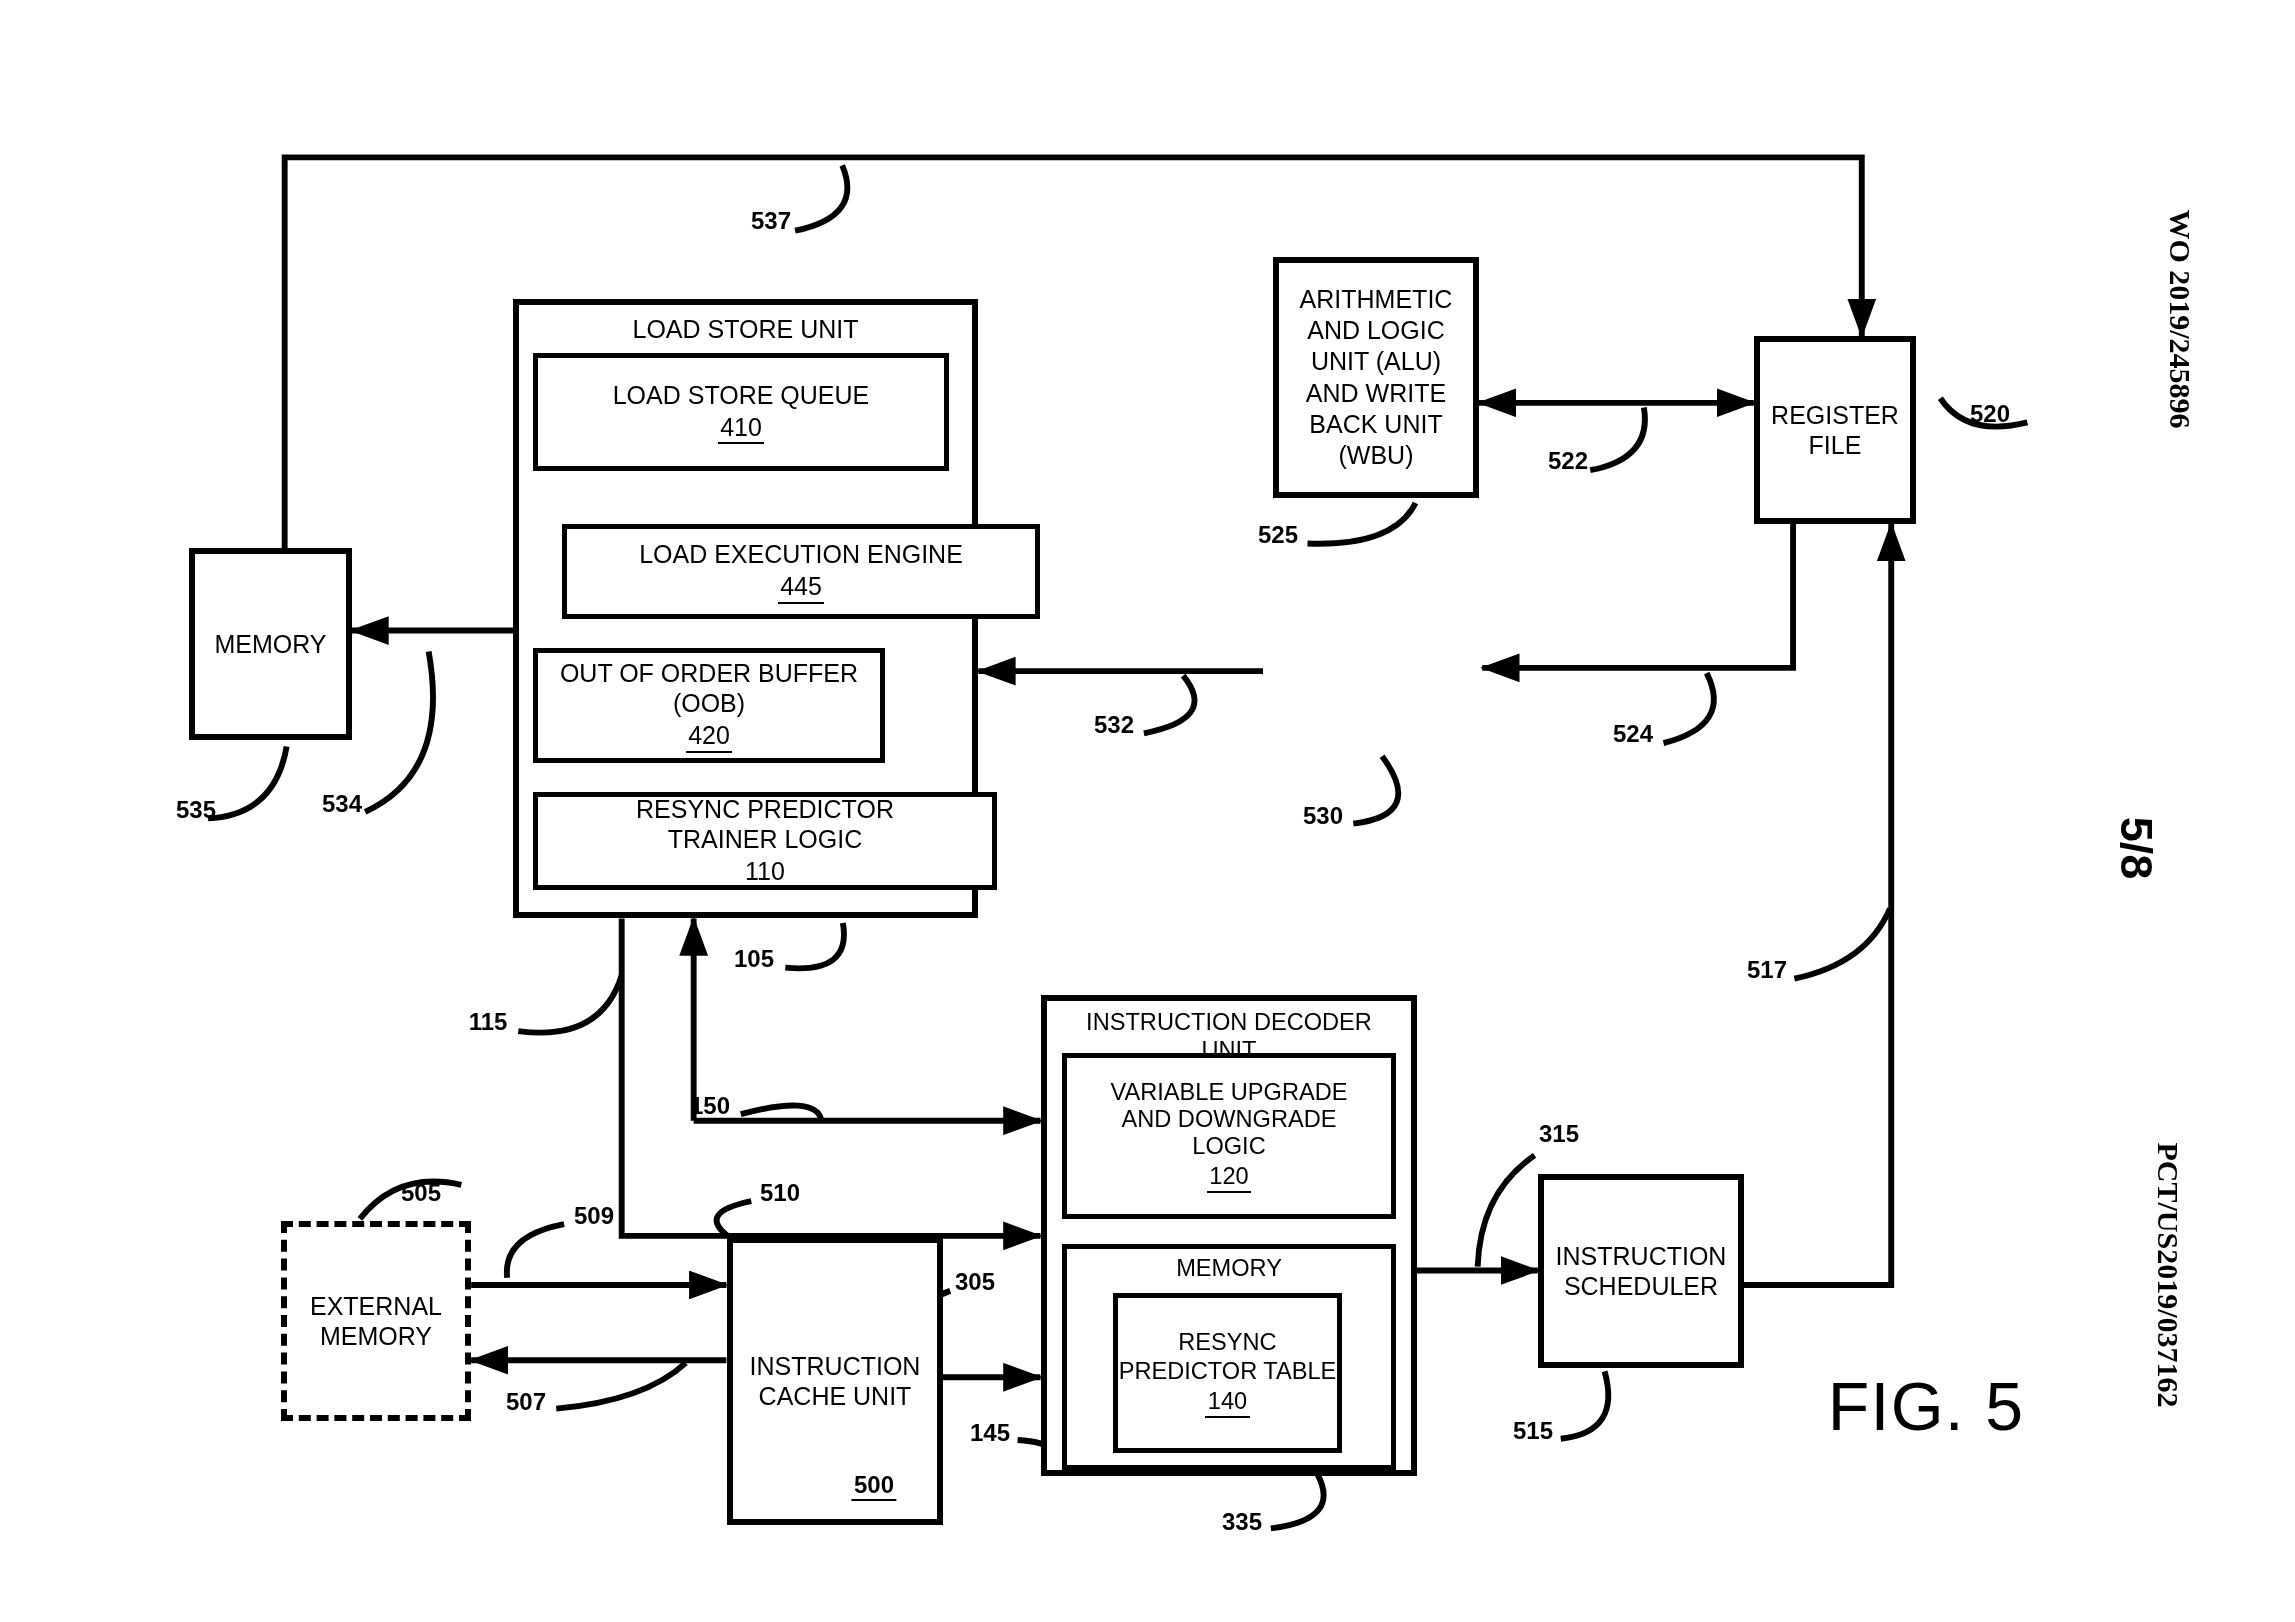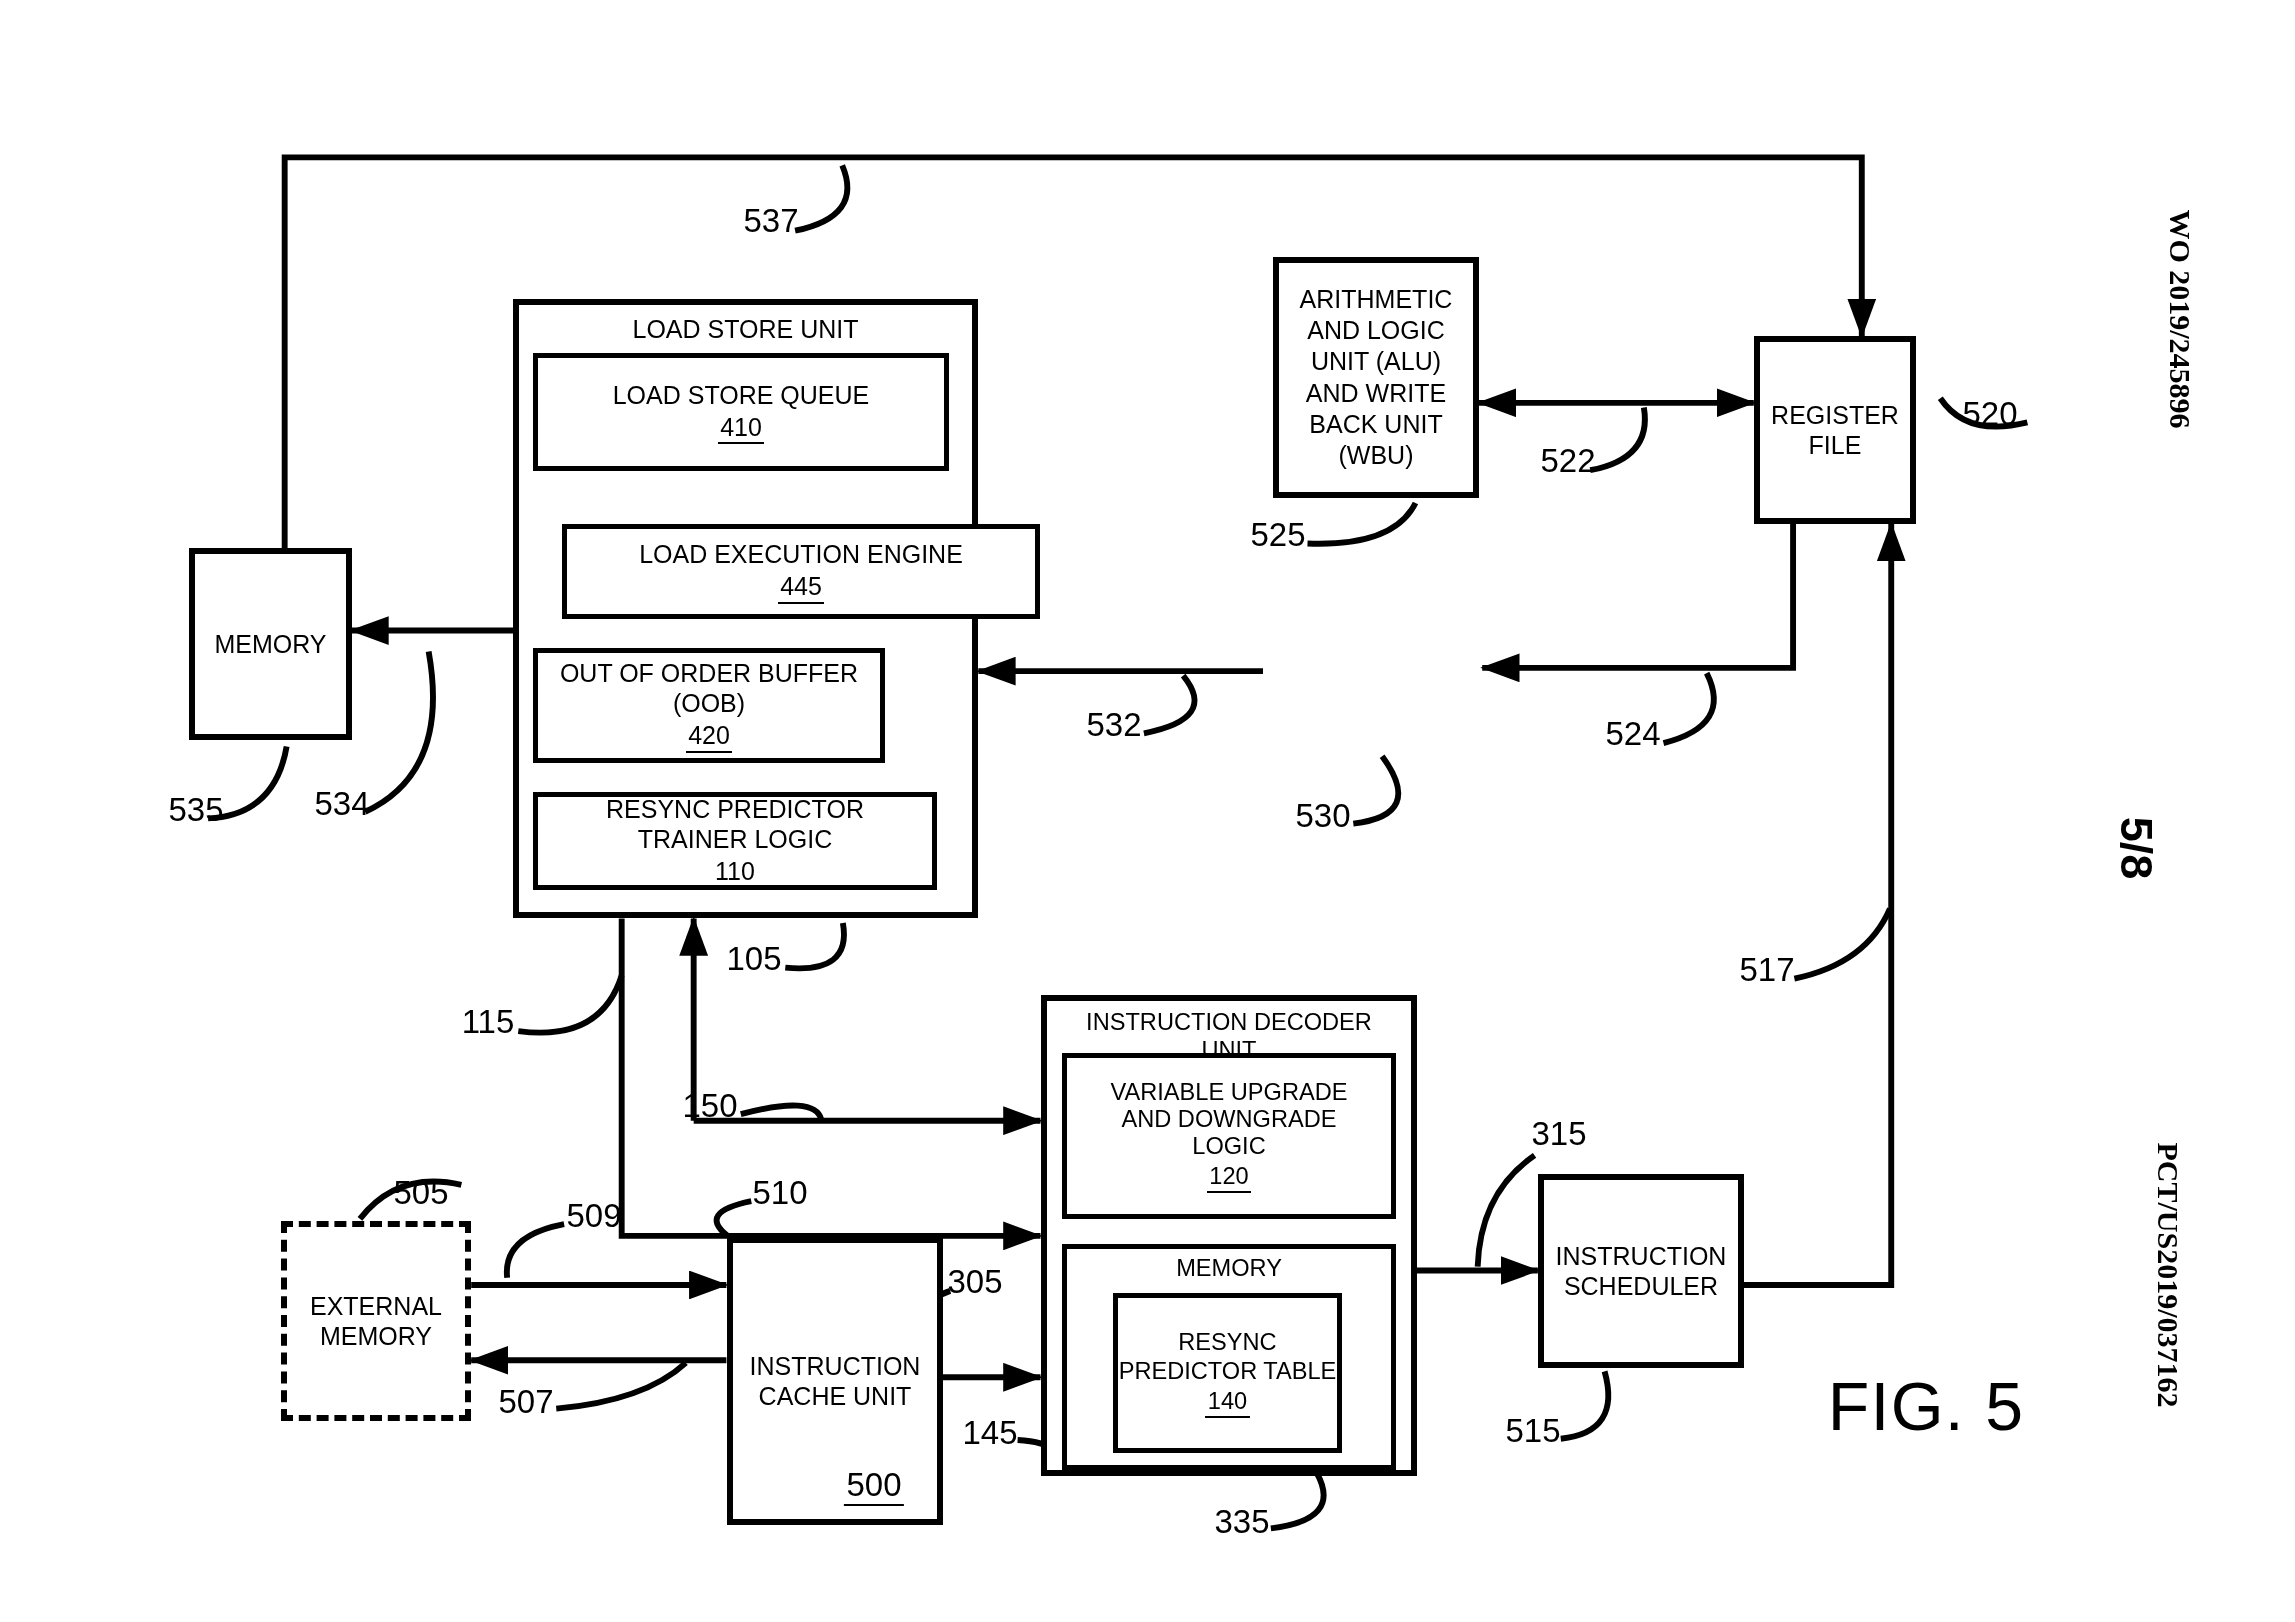--- a/index.html
+++ b/index.html
@@ -7,21 +7,21 @@
         font-family:"Liberation Sans",sans-serif;overflow:hidden;}
   svg.wires{position:absolute;left:0;top:0;width:2295px;height:1623px;}
   svg.wires path{fill:none;stroke:#000;}
   .box{position:absolute;border:5.2px solid #000;background:#fff;display:flex;
        flex-direction:column;align-items:center;justify-content:center;
        text-align:center;font-size:25px;line-height:1.2;box-sizing:border-box;}
   .box.thick{border-width:6.5px;}
   .box.topalign{justify-content:flex-start;}
   .box.dashed{border:6.5px dashed #000;}
   .num{border-bottom:2.6px solid #000;padding:0 2.6px 0.7px 2.6px;line-height:1.1;margin-top:3.9px;}
-  .reflabel{position:absolute;transform:translate(-50%,-50%);font-size:33px;white-space:nowrap;}
+  .reflabel{position:absolute;transform:translate(-50%,-50%);font-size:24px;white-space:nowrap;font-weight:bold;}
   .underl{border-bottom:2.6px solid #000;padding:0 2.6px 1.3px 2.6px;}
   .figcap{position:absolute;transform:translate(-50%,-50%);font-size:68px;font-weight:normal;
           letter-spacing:1.3px;white-space:nowrap;}
   .vtext{position:absolute;transform:translate(-50%,-50%) rotate(90deg);white-space:nowrap;
          font-family:"Liberation Serif",serif;font-weight:bold;font-size:30px;}
   .vtext.sheet{font-family:"Liberation Sans",sans-serif;font-weight:600;font-size:45px;}
 </style>
 </head>
 <body>
 
@@ -89,21 +89,21 @@
     <div>LOAD EXECUTION ENGINE</div>
     <div class="num">445</div>
   </div>
 
   <div class="box" style="left:533px;top:648px;width:352px;height:115px;">
     <div>OUT OF ORDER BUFFER</div>
     <div>(OOB)</div>
     <div class="num">420</div>
   </div>
 
-  <div class="box" style="left:533px;top:792px;width:404px;height:98px;">
+  <div class="box" style="left:533px;top:792px;width:464px;height:98px;">
     <div>RESYNC PREDICTOR</div>
     <div>TRAINER LOGIC</div>
     <div class="num">110</div>
   </div>
 
   <div class="box thick" style="left:1273px;top:257px;width:206px;height:241px;line-height:1.25;">
     <div>ARITHMETIC</div>
     <div>AND LOGIC</div>
     <div>UNIT (ALU)</div>
     <div>AND WRITE</div>

